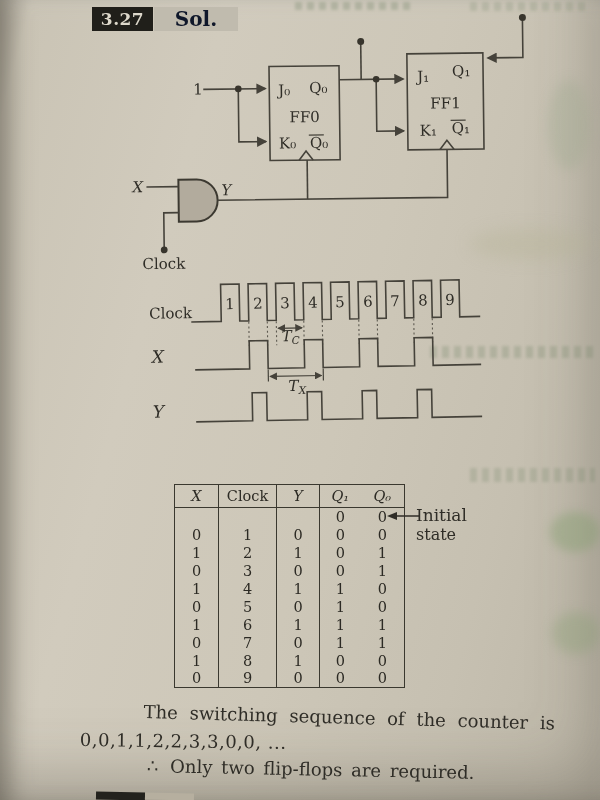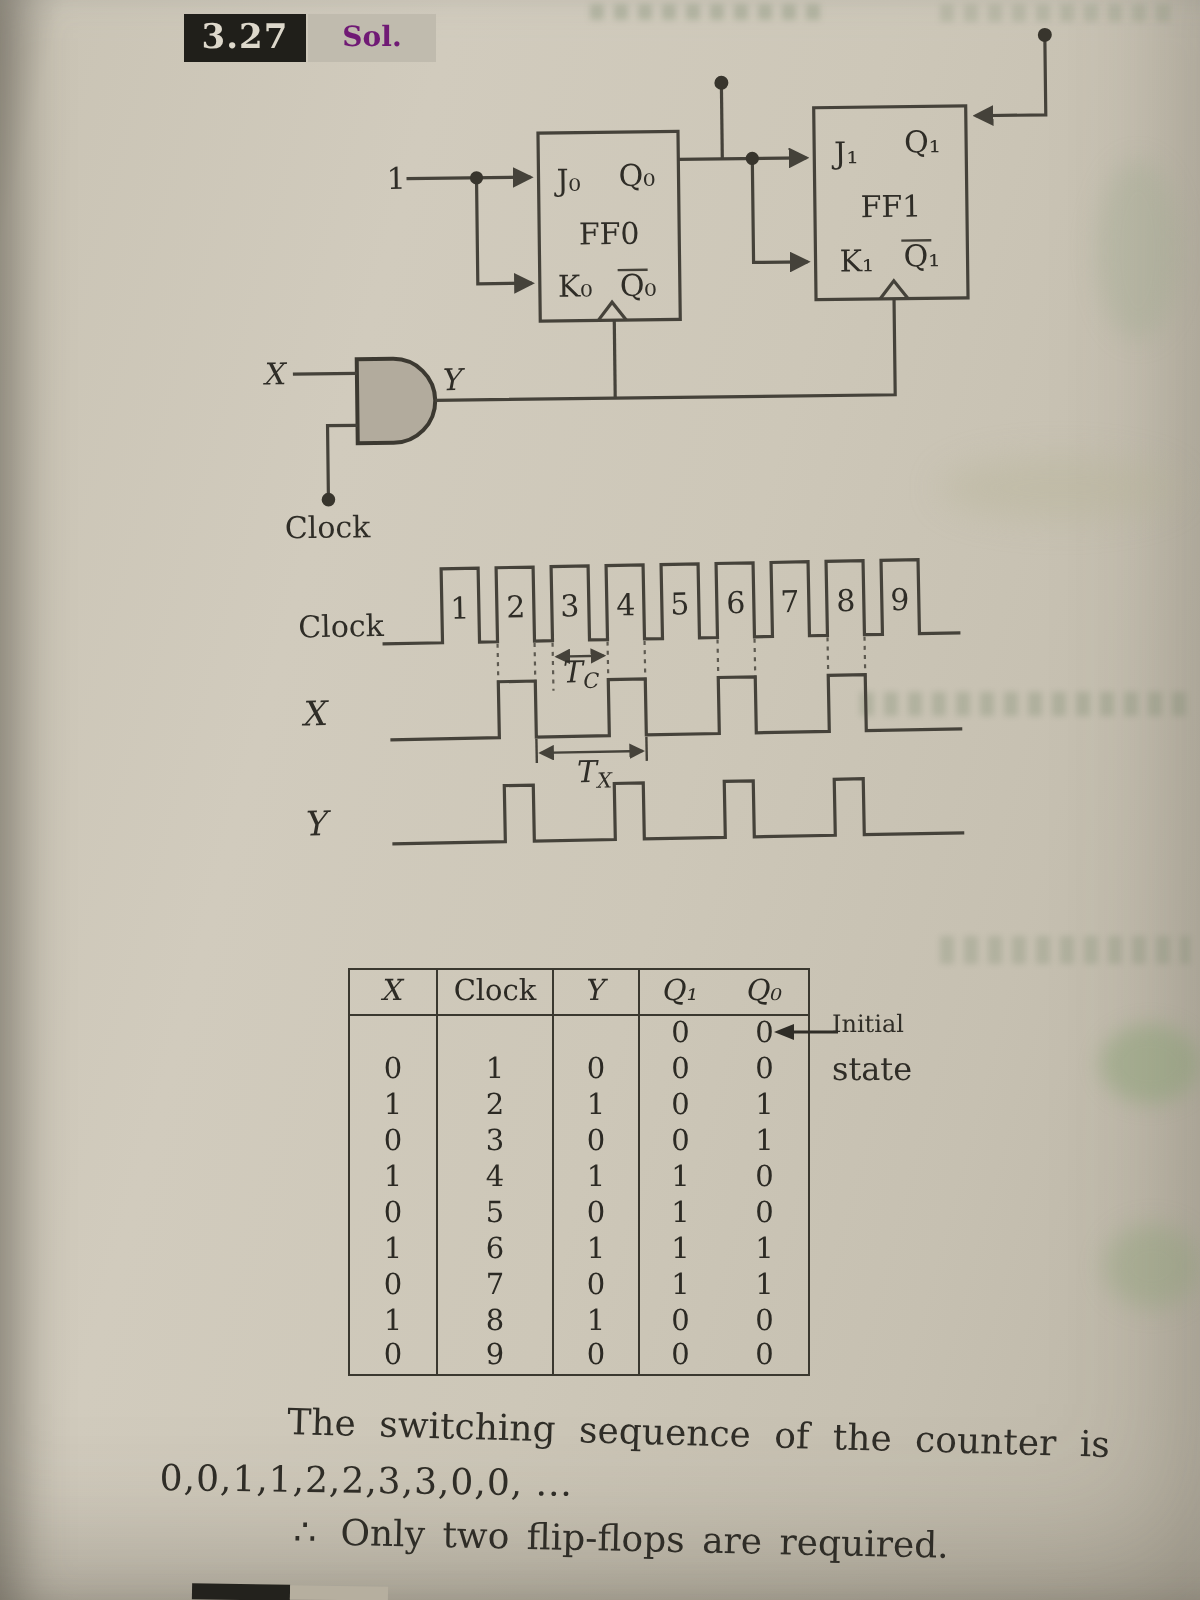--- a/index.html
+++ b/index.html
@@ -12,22 +12,22 @@
   .art{position:absolute;pointer-events:none;}
   .dashes{background:repeating-linear-gradient(90deg,rgba(105,125,95,.55) 0 7px,transparent 7px 12px);filter:blur(1.5px);}
   .blob{filter:blur(6px);border-radius:50%;}
 
   .badge-num{
     position:absolute;left:92px;top:7px;width:61px;height:24px;
     background:#201f1a;color:#ddd8cb;font-weight:bold;font-size:17px;
     display:flex;align-items:center;justify-content:center;letter-spacing:.5px;
   }
   .badge-sol{
-    position:absolute;left:154px;top:7px;width:64px;height:24px;
-    background:#c0bbae;color:#701a75;font-weight:bold;font-size:14px;
+    position:absolute;left:154px;top:7px;width:84px;height:24px;
+    background:#c0bbae;color:#0f172a;font-weight:bold;font-size:20px;
     display:flex;align-items:center;justify-content:center;
   }
   svg.diagram{position:absolute;left:0;top:0;}
   svg .wire{stroke:#45423a;stroke-width:1.6;fill:none;}
   svg .thin{stroke:#45423a;stroke-width:1.2;fill:none;}
   svg .dotl{stroke:#4a473e;stroke-width:1.1;fill:none;stroke-dasharray:2,2.6;opacity:.85;}
   svg .dot{fill:#38352d;}
   svg text{font-family:"DejaVu Serif",serif;fill:#2f2d27;font-size:15px;}
   svg text.it{font-style:italic;}
   svg text.num{font-size:15px;text-anchor:middle;}
@@ -40,21 +40,21 @@
   table.truth{
     position:absolute;left:174px;top:484px;width:230px;
     border-collapse:collapse;font-size:14.5px;color:#2c2a24;
     border:1.6px solid #3a382f;table-layout:fixed;
   }
   table.truth th,table.truth td{text-align:center;padding:0;font-weight:normal;}
   table.truth thead th{height:22px;border-bottom:1.5px solid #3a382f;font-style:italic;}
   table.truth thead th.rm{font-style:normal;}
   table.truth tbody tr{height:18px;}
   .br{border-right:1.5px solid #3a382f;}
-  .note1{position:absolute;left:416px;top:505px;font-size:12px;}
+  .note1{position:absolute;left:416px;top:505px;font-size:17px;}
   .note2{position:absolute;left:416px;top:525px;font-size:16px;}
   .note-arrow{position:absolute;left:386px;top:509px;}
 
   .concl{position:absolute;font-size:18px;white-space:nowrap;transform-origin:left top;}
   .c1{left:144px;top:701px;word-spacing:6px;transform:rotate(1.6deg);}
   .c2{left:80px;top:729px;letter-spacing:.5px;transform:rotate(0.8deg);}
   .c3{left:147px;top:755px;word-spacing:3px;transform:rotate(1.2deg);}
   .c3 .tf{margin-right:12px;}
 
   .nextbadge-dark{position:absolute;left:96px;top:792px;width:49px;height:8px;background:#23221d;transform:rotate(1deg);}

